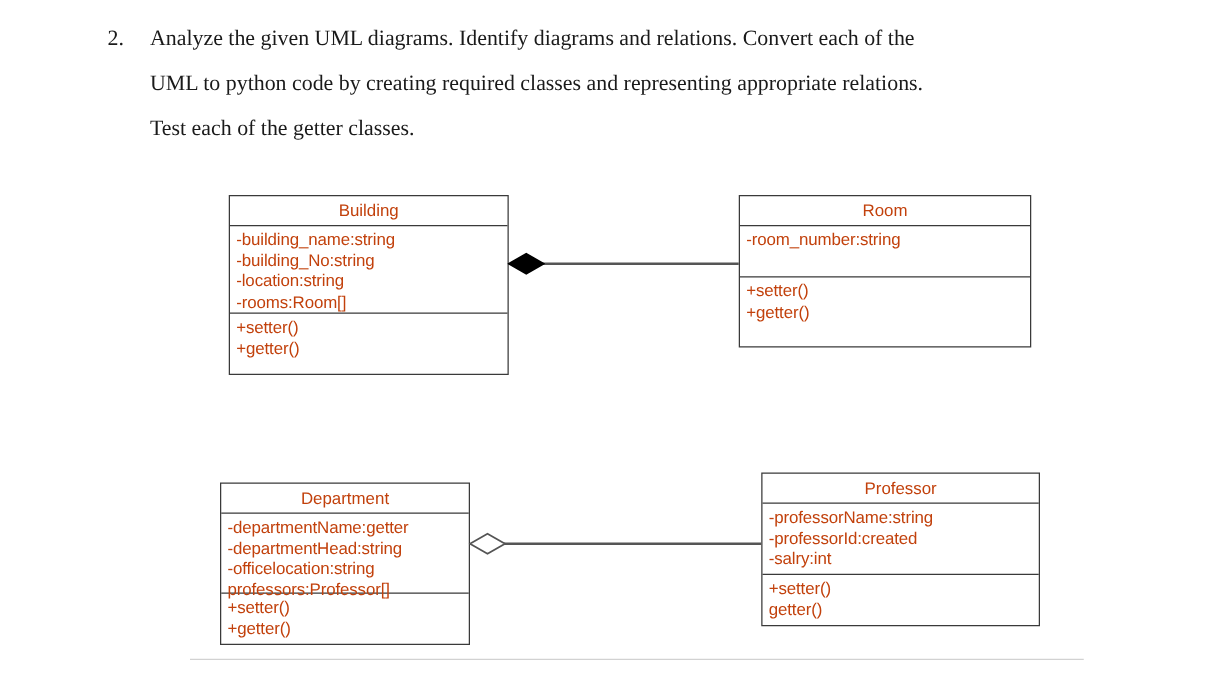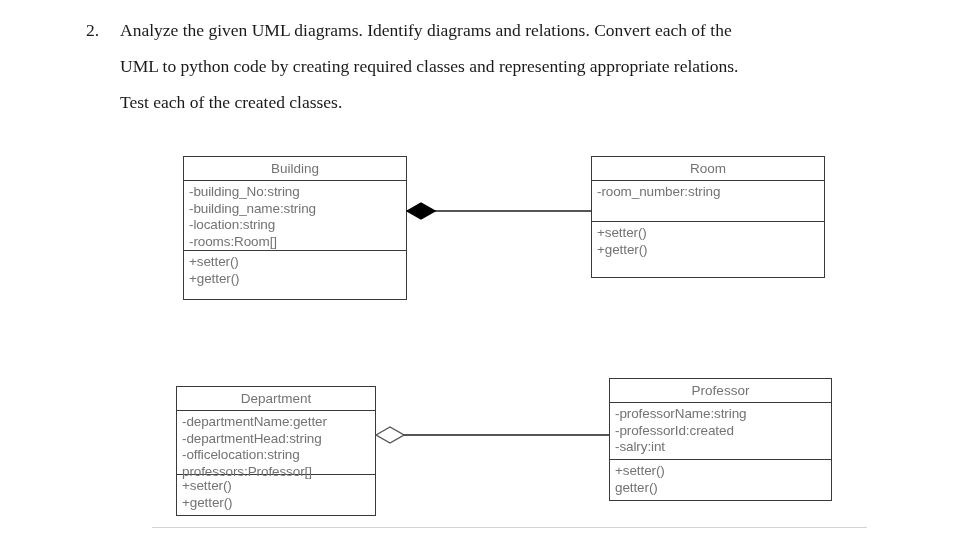--- a/index.html
+++ b/index.html
@@ -46,21 +46,21 @@
     text-align: left;
   }
 
   
   .uml-class {
     position: absolute;
     box-sizing: border-box;
     border: 1.6px solid #3a3a3a;
     background: #ffffff;
     font-family: "Liberation Sans", sans-serif;
-    color: #737373;
+    color: #c2410c;
   }
   .uml-header {
     box-sizing: border-box;
     text-align: center;
     font-size: 13.5px;
     border-bottom: 1.6px solid #3a3a3a;
     padding: 3px 0 4px 0;
     white-space: nowrap;
   }
   .uml-section {
@@ -123,29 +123,29 @@
 </head>
 <body>
 
 <div id="page">
 
   <div id="question-block">
     <div id="question-number">2.</div>
     <div id="question-text">
       <div>Analyze the given UML diagrams. Identify diagrams and relations. Convert each of the</div>
       <div>UML to python code by creating required classes and representing appropriate relations.</div>
-      <div class="lastline">Test each of the created classes.</div>
+      <div class="lastline">Test each of the getter classes.</div>
     </div>
   </div>
 
   <div class="uml-class" id="class-building">
     <div class="uml-header">Building</div>
     <div class="uml-section attrs divided">
+      <div class="uml-line">-building_name:string</div>
       <div class="uml-line">-building_No:string</div>
-      <div class="uml-line">-building_name:string</div>
       <div class="uml-line">-location:string</div>
       <div class="uml-line">-rooms:Room[]</div>
     </div>
     <div class="uml-section methods">
       <div class="uml-line">+setter()</div>
       <div class="uml-line">+getter()</div>
     </div>
   </div>
 
   <div class="uml-class" id="class-room">

